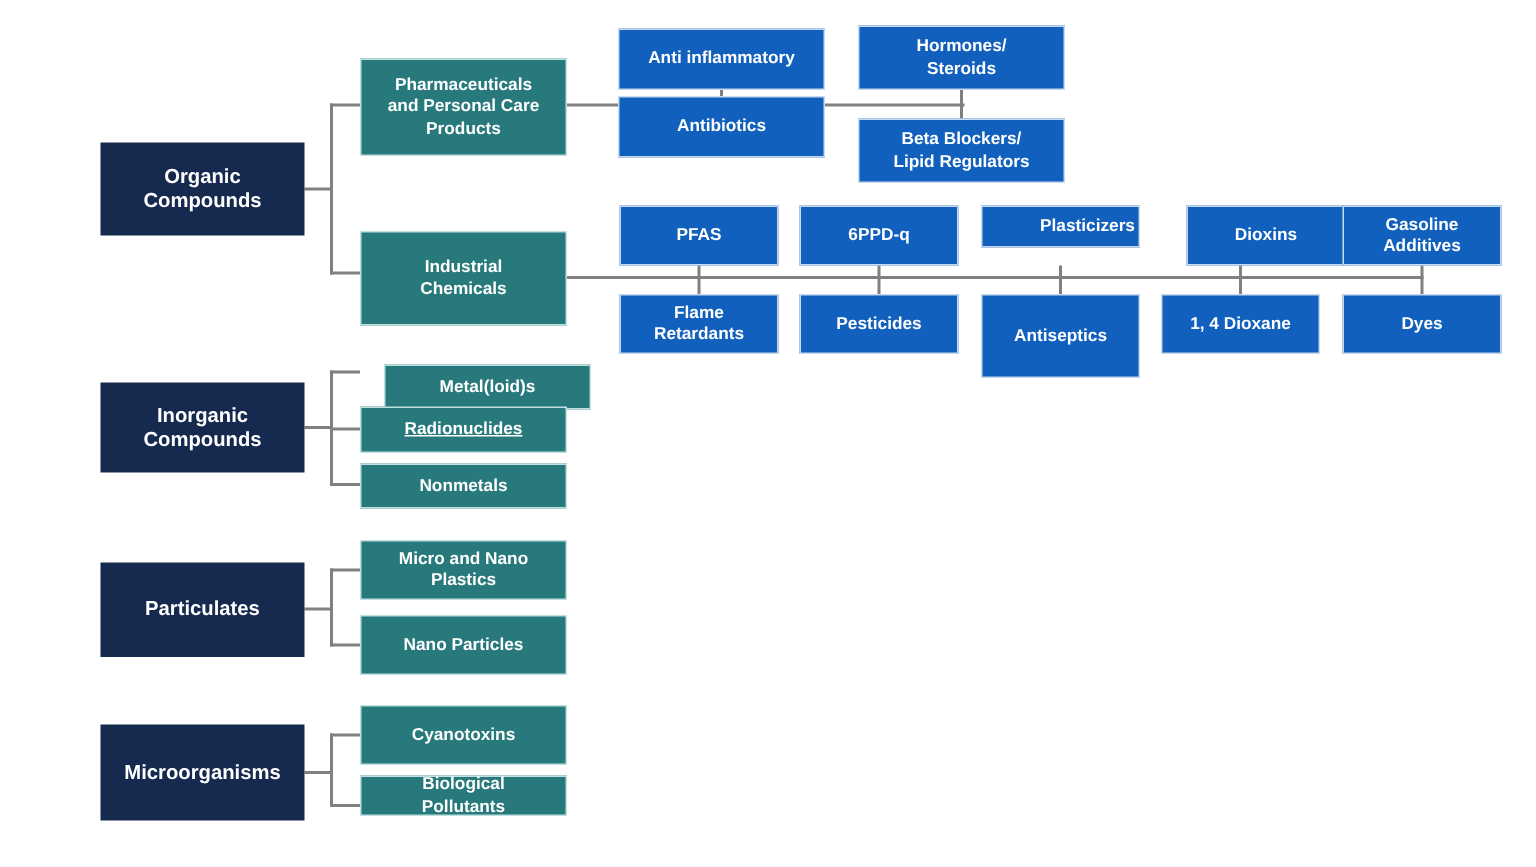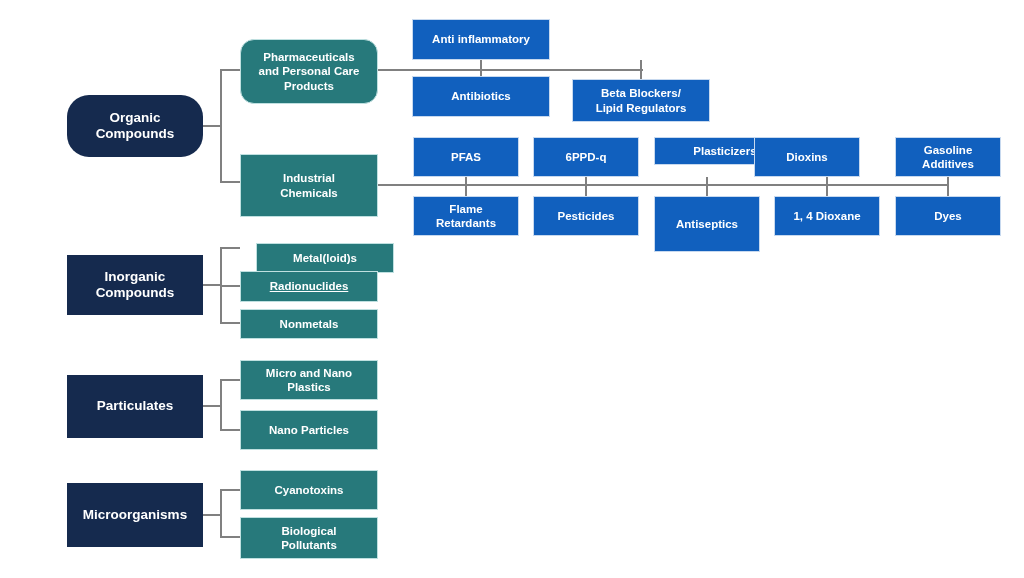--- a/index.html
+++ b/index.html
@@ -11,47 +11,47 @@
     position:absolute;display:flex;align-items:center;justify-content:center;
     text-align:center;color:#ffffff;font-weight:bold;white-space:pre-line;
     box-sizing:border-box;line-height:1.22;
   }
   .lvl1{background:#152a4e;font-size:13.5px;}
   .lvl2{background:#27797b;border:1px solid #bfe0e0;font-size:11.5px;}
   .lvl3{background:#1160be;border:1px solid #c7d9ef;font-size:11.5px;}
   .c{position:absolute;background:#808080;}
 
   
-  .p-organic{left:67px;top:95px;width:136px;height:62px;border-radius:22px;}
+  .p-organic{left:67px;top:95px;width:136px;height:62px;}
   .p-inorganic{left:67px;top:255px;width:136px;height:60px;}
   .p-particulates{left:67px;top:375px;width:136px;height:63px;}
   .p-microorganisms{left:67px;top:483px;width:136px;height:64px;}
 
   
-  .p-pharma{left:240px;top:39px;width:138px;height:65px;border-radius:14px;}
+  .p-pharma{left:240px;top:39px;width:138px;height:65px;}
   .p-industrial{left:240px;top:154px;width:138px;height:63px;}
   .p-metalloids{left:256px;top:233px;width:138px;height:30px;margin-top:10px;}
   .p-radionuclides{left:240px;top:271px;width:138px;height:31px;text-decoration:underline;}
   .p-nonmetals{left:240px;top:309px;width:138px;height:30px;}
   .p-microplastics{left:240px;top:360px;width:138px;height:40px;}
   .p-nanoparticles{left:240px;top:410px;width:138px;height:40px;}
   .p-cyanotoxins{left:240px;top:470px;width:138px;height:40px;text-align:center;}
-  .p-biopollutants{left:240px;top:517px;width:138px;height:42px;}
+  .p-biopollutants{left:240px;top:517px;width:138px;height:27px;}
 
   
   .p-antiinflammatory{left:412px;top:19px;width:138px;height:41px;}
   .p-hormones{left:572px;top:17px;width:138px;height:43px;}
-  .p-antibiotics{left:412px;top:76px;width:138px;height:41px;}
+  .p-antibiotics{left:412px;top:64px;width:138px;height:41px;}
   .p-betablockers{left:572px;top:79px;width:138px;height:43px;}
 
   
   .p-pfas{left:413px;top:137px;width:106px;height:40px;}
   .p-sixppdq{left:533px;top:137px;width:106px;height:40px;}
   .p-plasticizers{left:654px;top:137px;width:106px;height:28px;padding-left:36px;}
-  .p-dioxins{left:754px;top:137px;width:106px;height:40px;}
+  .p-dioxins{left:791px;top:137px;width:106px;height:40px;}
   .p-gasoline{left:895px;top:137px;width:106px;height:40px;}
   .p-flame{left:413px;top:196px;width:106px;height:40px;}
   .p-pesticides{left:533px;top:196px;width:106px;height:40px;}
   .p-antiseptics{left:654px;top:196px;width:106px;height:56px;}
   .p-dioxane{left:774px;top:196px;width:106px;height:40px;}
   .p-dyes{left:895px;top:196px;width:106px;height:40px;}
 </style>
 </head>
 <body>
 
@@ -105,20 +105,22 @@
   <div class="node lvl2 p-radionuclides">Radionuclides</div>
   <div class="node lvl2 p-nonmetals">Nonmetals</div>
   <div class="node lvl2 p-microplastics">Micro and Nano
 Plastics</div>
   <div class="node lvl2 p-nanoparticles">Nano Particles</div>
   <div class="node lvl2 p-cyanotoxins">Cyanotoxins</div>
   <div class="node lvl2 p-biopollutants">Biological
 Pollutants</div>
 
   <div class="node lvl3 p-antiinflammatory">Anti inflammatory</div>
+  <div class="node lvl3 p-hormones">Hormones/
+Steroids</div>
   <div class="node lvl3 p-antibiotics">Antibiotics</div>
   <div class="node lvl3 p-betablockers">Beta Blockers/
 Lipid Regulators</div>
 
   <div class="node lvl3 p-pfas">PFAS</div>
   <div class="node lvl3 p-sixppdq">6PPD-q</div>
   <div class="node lvl3 p-plasticizers">Plasticizers</div>
   <div class="node lvl3 p-dioxins">Dioxins</div>
   <div class="node lvl3 p-gasoline">Gasoline
 Additives</div>

